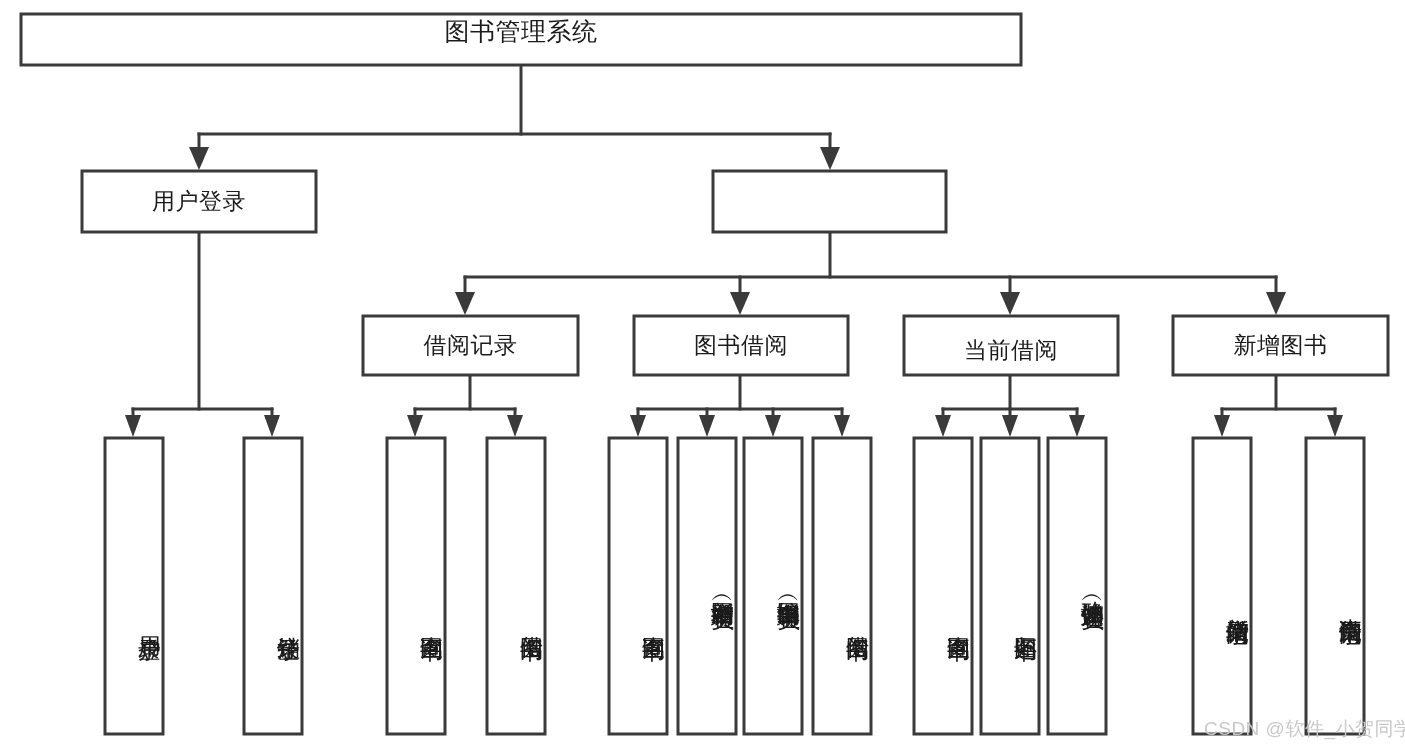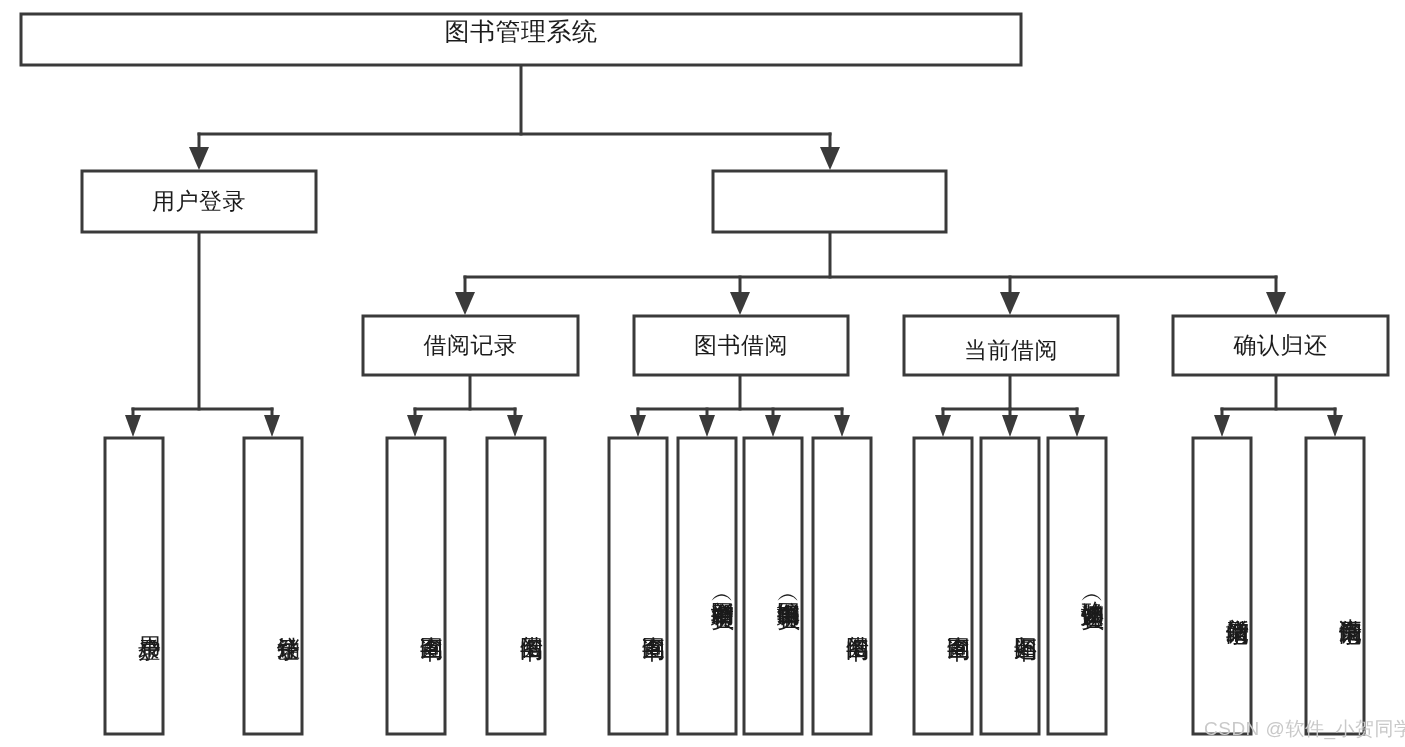--- a/index.html
+++ b/index.html
@@ -192,21 +192,21 @@
     <rect class="node-box" x="1306" y="438" width="58" height="296"></rect>
   </svg>
 
   <div class="node-label-h" style="left:21px; top:14px; width:1000px; height:36px; font-size:25px;">图书管理系统</div>
 
   <div class="node-label-h" style="left:82px; top:171px; width:234px; height:61px;">用户登录</div>
 
   <div class="node-label-h" style="left:363px; top:316px; width:215px; height:59px;">借阅记录</div>
   <div class="node-label-h" style="left:634px; top:316px; width:214px; height:59px;">图书借阅</div>
   <div class="node-label-h" style="left:904px; top:316px; width:214px; height:44px;margin-top:12px;">当前借阅</div>
-  <div class="node-label-h" style="left:1173px; top:316px; width:215px; height:59px;">确认归还</div>
+  <div class="node-label-h" style="left:1173px; top:316px; width:215px; height:59px;">新增图书</div>
 
   <div class="node-label-v" style="left:105px; top:510px; width:58px; height:220px;">用户登录</div>
   <div class="node-label-v" style="left:244px; top:510px; width:58px; height:220px;">注销登录</div>
 
   <div class="node-label-v" style="left:387px; top:510px; width:58px; height:220px;">查询图书</div>
   <div class="node-label-v" style="left:487px; top:510px; width:58px; height:220px;">借阅图书</div>
 
   <div class="node-label-v" style="left:609px; top:510px; width:58px; height:220px;">查询图书</div>
   <div class="node-label-v" style="left:678px; top:444px; width:58px; height:286px;">新增图书（管理员）</div>
   <div class="node-label-v" style="left:744px; top:444px; width:58px; height:286px;">编辑图书（管理员）</div>

